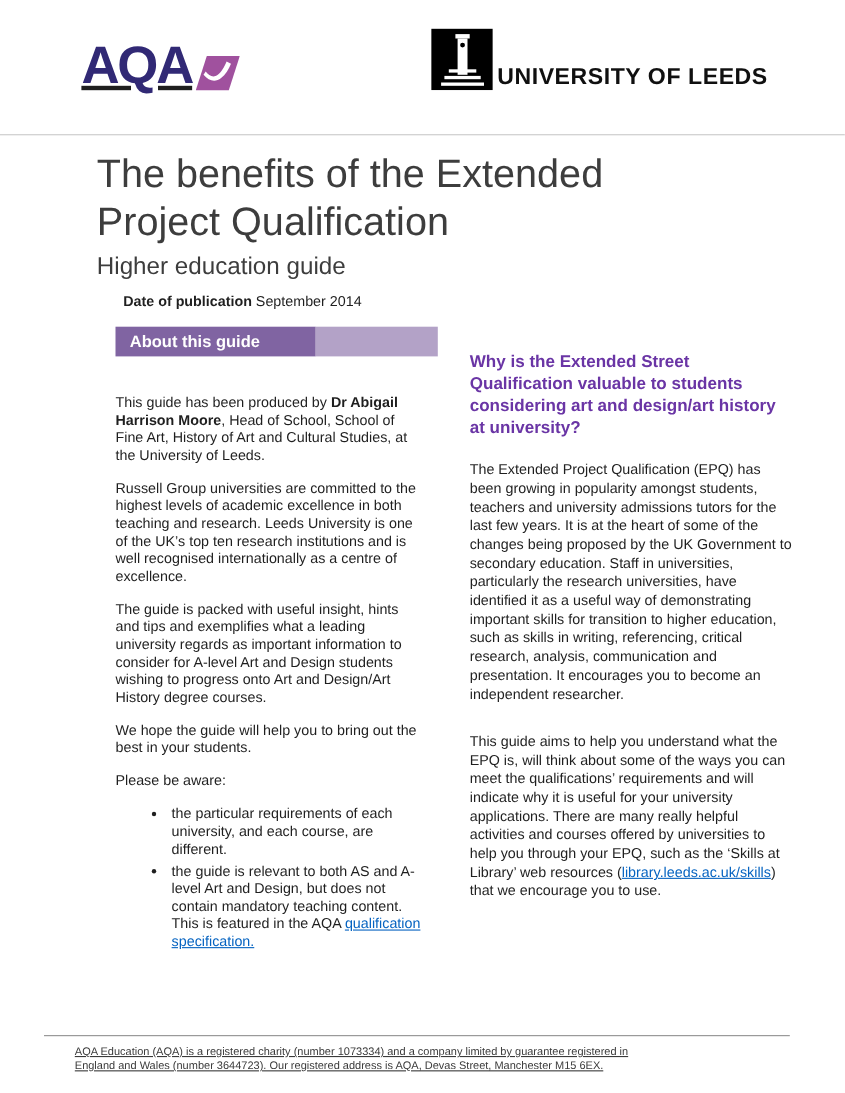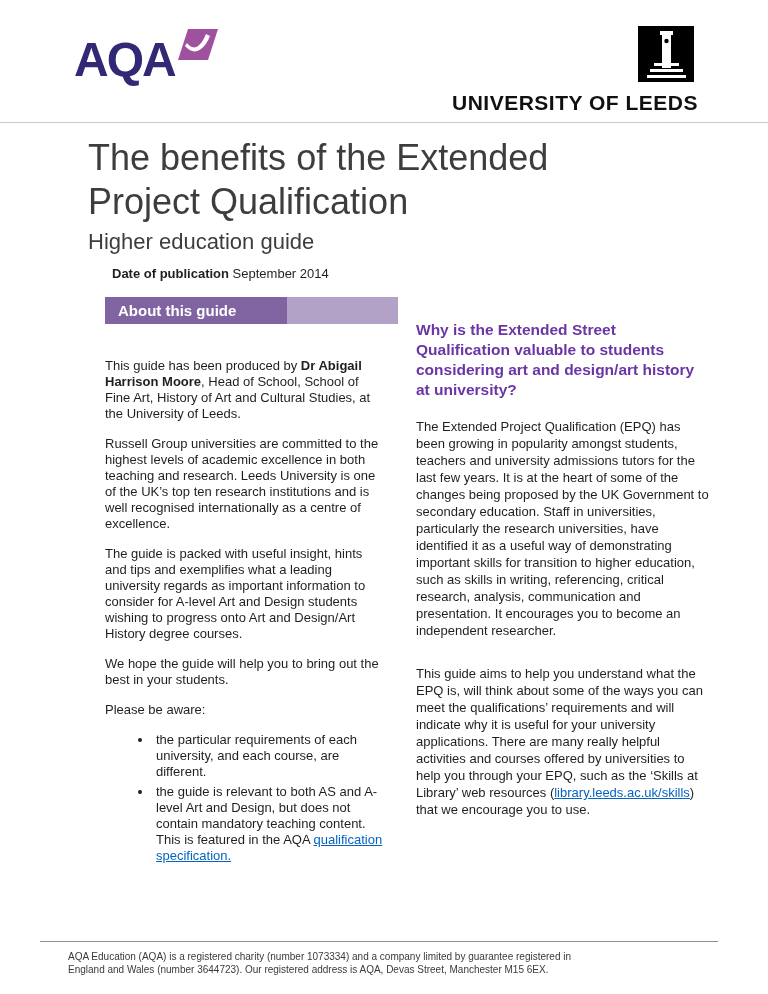--- a/index.html
+++ b/index.html
@@ -14,49 +14,49 @@
     --divider-color:#c9c9c9;
   }
   *{margin:0;padding:0;box-sizing:border-box;}
   html,body{background:#fff;}
   body{
     width:768px;height:994px;position:relative;overflow:hidden;
     font-family:"Liberation Sans", sans-serif;color:var(--text-color);
   }
   
   .header{position:absolute;top:0;left:0;right:0;height:122px;}
-  .aqa-logo{position:absolute;left:74px;top:36px;display:flex;align-items:flex-start;}
+  .aqa-logo{position:absolute;left:74px;top:36px;display:flex;align-items:flex-end;text-decoration:underline;}
   .aqa-text{font-size:48px;font-weight:bold;color:var(--aqa-navy);line-height:1;letter-spacing:-2px;}
   .aqa-flag{margin-left:3px;margin-top:-7px;}
   .aqa-flag .flag-shape{fill:var(--aqa-flag-purple);}
-  .leeds-logo{position:absolute;right:70px;top:26px;display:flex;flex-direction:column;align-items:flex-end;}
+  .leeds-logo{position:absolute;right:70px;top:26px;display:flex;align-items:flex-end;}
   .leeds-icon{width:56px;height:56px;margin-right:4px;}
   .leeds-text{margin-top:9px;font-size:21px;font-weight:bold;color:#101010;letter-spacing:.5px;white-space:nowrap;}
   .header-divider{position:absolute;top:122px;left:0;right:0;border-top:1px solid var(--divider-color);}
   
   .content{position:absolute;top:136px;left:88px;right:58px;}
   .title{font-size:36px;font-weight:400;color:var(--title-color);line-height:44px;letter-spacing:0;}
   .subtitle{font-size:22px;font-weight:400;color:var(--title-color);margin-top:5px;line-height:26px;}
   .pub{margin-top:11px;font-size:13px;line-height:16px;}
   .pub .label{font-weight:bold;padding-left:24px;}
-  .columns{display:flex;margin-top:15px;margin-left:17px;}
+  .columns{display:flex;margin-top:15px;margin-left:17px;gap:11px;}
   .col-left{width:293px;flex:0 0 293px;}
   .col-right{width:296px;flex:0 0 296px;margin-left:18px;}
   .section-bar{display:flex;height:27px;margin-bottom:34px;}
   .bar-dark{flex:0 0 62%;background:var(--accent-purple);color:#fff;font-weight:bold;font-size:15px;line-height:27px;padding-left:13px;white-space:nowrap;}
   .bar-light{flex:1;background:var(--accent-purple-light);}
   .col-left p{font-size:13px;line-height:16px;margin-bottom:14px;width:280px;}
   .col-left ul{margin:2px 0 0 0;padding-left:48px;font-size:13px;line-height:16px;width:286px;}
   .col-left li{padding-left:3px;margin-bottom:4px;}
   .col-heading{font-size:15.5px;font-weight:bold;color:var(--heading-purple);line-height:20px;margin-top:23px;margin-bottom:18px;}
   .col-right p{font-size:13px;line-height:17px;}
   .gap-top{margin-top:26px;}
   .link{color:var(--link-blue);text-decoration:underline;cursor:pointer;}
   
-  .footer{position:absolute;left:40px;right:50px;top:941px;border-top:1px solid #8f8f8f;padding:8px 0 0 28px;font-size:10px;line-height:13px;color:#3a3a3a;}
+  .footer{position:absolute;left:40px;right:50px;top:941px;border-top:1px solid #8f8f8f;padding:8px 0 0 28px;font-size:10px;line-height:13px;color:#3a3a3a;text-decoration:underline;}
 </style>
 </head>
 <body>
 
 <div class="page">
 
   <header class="header">
     <div class="aqa-logo">
       <span class="aqa-text">AQA</span>
       <svg class="aqa-flag" width="40" height="33" viewBox="0 0 40 33" aria-hidden="true">

